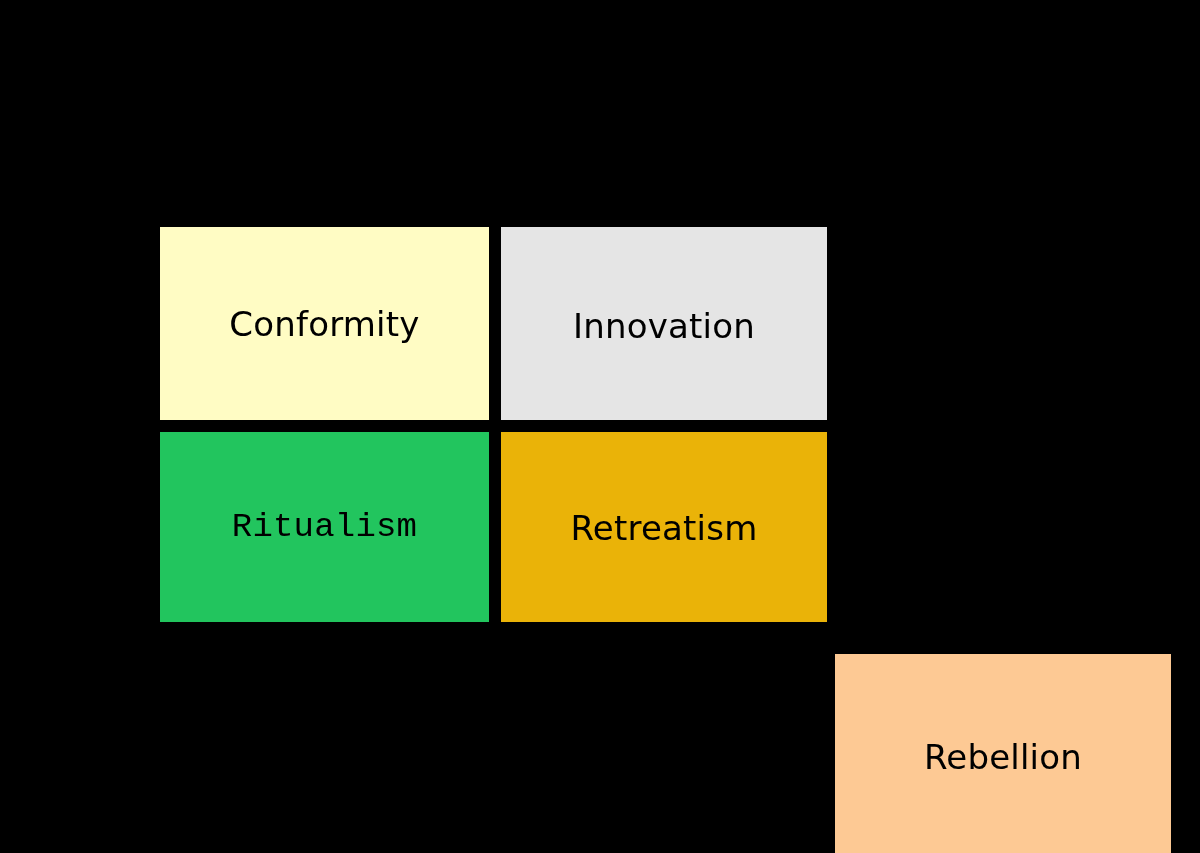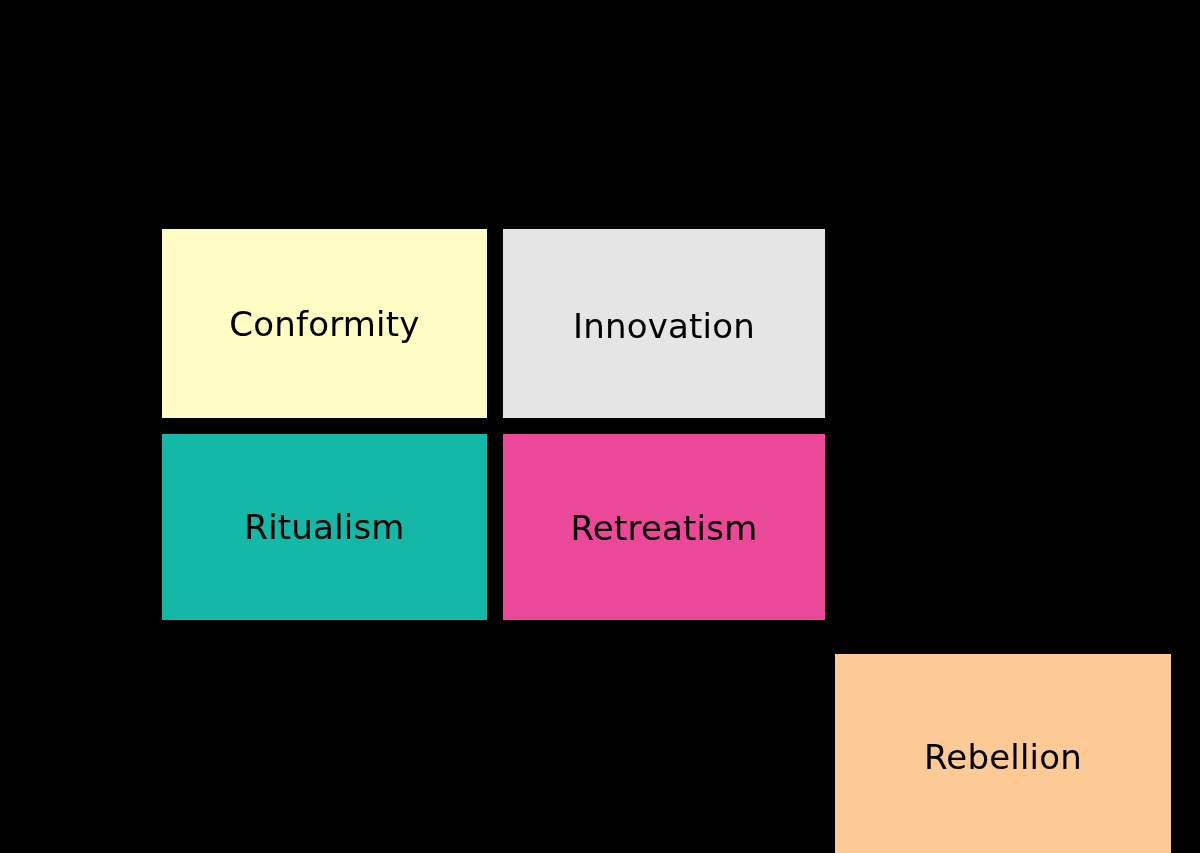--- a/index.html
+++ b/index.html
@@ -27,21 +27,21 @@
     color: #000000;
     font-size: 34px;
     font-weight: 400;
     letter-spacing: 0.2px;
     line-height: 1;
     white-space: nowrap;
     user-select: none;
   }
   
   .grid-cell {
-    border: 8px solid #15803d;
+    border: 6px solid #15803d;
   }
   
   .loose-cell {
     border: 0;
   }
 
   
   .pos-conformity  { left: 154px; top: 221px;  width: 341px; height: 205px; }
   .pos-innovation  { left: 495px; top: 221px;  width: 338px; height: 205px; }
   .pos-ritualism   { left: 154px; top: 426px;  width: 341px; height: 202px; }
@@ -61,25 +61,25 @@
 <div id="canvas" style="background: rgb(0, 0, 0);">
 
   <div class="cell grid-cell pos-conformity" style="background: rgb(255, 252, 196); color: rgb(0, 0, 0); border-color: rgb(0, 0, 0);">
     <span class="cell-label">Conformity</span>
   </div>
 
   <div class="cell grid-cell pos-innovation" style="background: #e5e5e5; color: rgb(0, 0, 0); border-color: rgb(0, 0, 0);">
     <span class="cell-label">Innovation</span>
   </div>
 
-  <div class="cell grid-cell pos-ritualism" style="background: #14b8a6; color: rgb(0, 0, 0); border-color: rgb(0, 0, 0);">
+  <div class="cell grid-cell pos-ritualism" style="background: #22c55e; color: rgb(0, 0, 0); border-color: rgb(0, 0, 0); font-family: Liberation Mono, monospace;">
     <span class="cell-label">Ritualism</span>
   </div>
 
-  <div class="cell grid-cell pos-retreatism" style="background: #ec4899; color: rgb(0, 0, 0); border-color: rgb(0, 0, 0);">
+  <div class="cell grid-cell pos-retreatism" style="background: #eab308; color: rgb(0, 0, 0); border-color: rgb(0, 0, 0);">
     <span class="cell-label">Retreatism</span>
   </div>
 
   <div class="cell loose-cell pos-rebellion" style="background: rgb(253, 201, 148); color: rgb(0, 0, 0); margin-top: 22px;">
     <span class="cell-label">Rebellion</span>
   </div>
 
 </div>
 
 </body></html>

